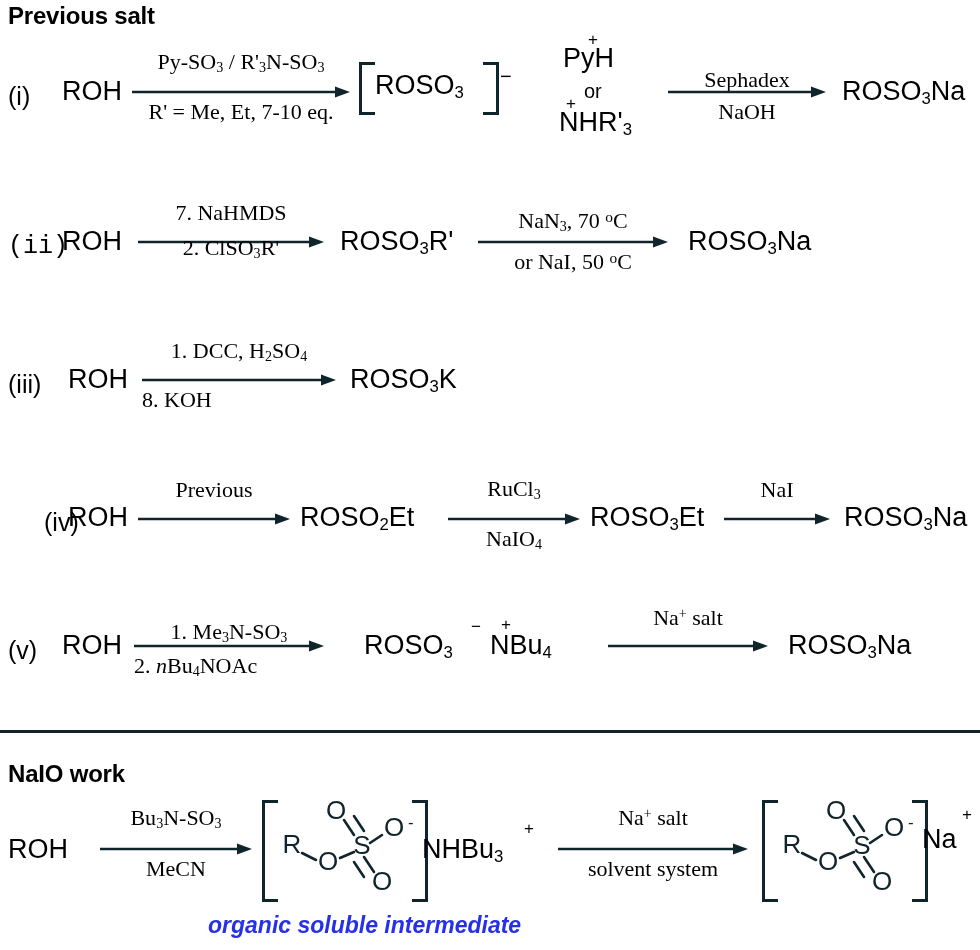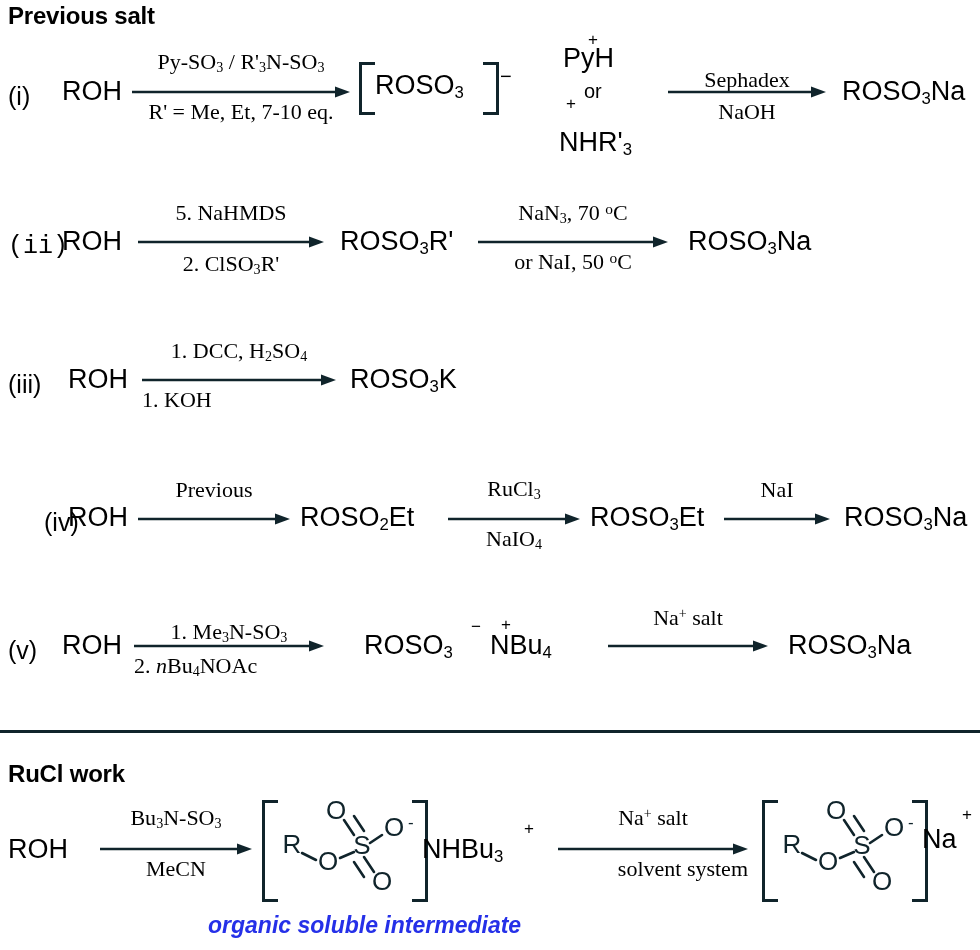--- a/index.html
+++ b/index.html
@@ -108,49 +108,49 @@
 
 <div class="bracket left" style="left:359px; top:62px; height:47px;"></div>
 <div class="bracket right" style="left:483px; top:62px; height:47px;"></div>
 <div class="abs species" style="left:375px; top:72px;">ROSO<sub>3</sub></div>
 <div class="abs charge" style="left:500px; top:66px;">−</div>
 
 <div class="abs charge charge-sm" style="left:588px; top:31px;">+</div>
 <div class="abs species" style="left:563px; top:45px;">PyH</div>
 <div class="abs ortext" style="left:584px; top:80px;">or</div>
 <div class="abs charge charge-sm" style="left:566px; top:95px;">+</div>
-<div class="abs species" style="left:559px; top:109px;margin-top:20px;">NHR'<sub>3</sub></div>
+<div class="abs species" style="left:559px; top:109px;">NHR'<sub>3</sub></div>
 
 <div class="abs cond" style="left:668px; top:68px; width:158px;">Sephadex</div>
 <div class="abs arrow" style="left:668px; top:85px;">
   <svg width="158" height="14" viewBox="0 0 158 14">
       <line x1="0" y1="7" x2="146" y2="7" stroke="#10242b" stroke-width="2.6"></line>
       <polygon points="158,7 143,1.5 143,12.5" fill="#10242b"></polygon>
     </svg>
 </div>
 <div class="abs cond" style="left:668px; top:100px; width:158px;">NaOH</div>
 
 <div class="abs species" style="left:842px; top:78px;">ROSO<sub>3</sub>Na</div>
 
 <div class="abs label-roman" style="left:8px; top:232px;font-family:Liberation Mono, monospace;">(ii)</div>
 
 <div class="abs species" style="left:62px; top:228px;">ROH</div>
 
-<div class="abs cond" style="left:138px; top:201px; width:186px;">5. NaHMDS</div>
+<div class="abs cond" style="left:138px; top:201px; width:186px;">7. NaHMDS</div>
 <div class="abs arrow" style="left:138px; top:235px;">
   <svg width="186" height="14" viewBox="0 0 186 14">
       <line x1="0" y1="7" x2="174" y2="7" stroke="#10242b" stroke-width="2.6"></line>
       <polygon points="186,7 171,1.5 171,12.5" fill="#10242b"></polygon>
     </svg>
 </div>
-<div class="abs cond" style="left:138px; top:252px; width:186px;">2. ClSO<sub>3</sub>R'</div>
+<div class="abs cond" style="left:138px; top:236px; width:186px;">2. ClSO<sub>3</sub>R'</div>
 
 <div class="abs species" style="left:340px; top:228px;">ROSO<sub>3</sub>R'</div>
 
-<div class="abs cond" style="left:478px; top:201px; width:190px;">NaN<sub>3</sub>, 70&nbsp;<span class="deg">o</span>C</div>
+<div class="abs cond" style="left:478px; top:209px; width:190px;">NaN<sub>3</sub>, 70&nbsp;<span class="deg">o</span>C</div>
 <div class="abs arrow" style="left:478px; top:235px;">
   <svg width="190" height="14" viewBox="0 0 190 14">
       <line x1="0" y1="7" x2="178" y2="7" stroke="#10242b" stroke-width="2.6"></line>
       <polygon points="190,7 175,1.5 175,12.5" fill="#10242b"></polygon>
     </svg>
 </div>
 <div class="abs cond" style="left:478px; top:250px; width:190px;">or NaI, 50&nbsp;<span class="deg">o</span>C</div>
 
 <div class="abs species" style="left:688px; top:228px;">ROSO<sub>3</sub>Na</div>
 
@@ -158,21 +158,21 @@
 
 <div class="abs species" style="left:68px; top:366px;">ROH</div>
 
 <div class="abs cond" style="left:142px; top:339px; width:194px;">1. DCC, H<sub>2</sub>SO<sub>4</sub></div>
 <div class="abs arrow" style="left:142px; top:373px;">
   <svg width="194" height="14" viewBox="0 0 194 14">
       <line x1="0" y1="7" x2="182" y2="7" stroke="#10242b" stroke-width="2.6"></line>
       <polygon points="194,7 179,1.5 179,12.5" fill="#10242b"></polygon>
     </svg>
 </div>
-<div class="abs cond" style="left:142px; top:388px; width:194px; text-align:left;">1. KOH</div>
+<div class="abs cond" style="left:142px; top:388px; width:194px; text-align:left;">8. KOH</div>
 
 <div class="abs species" style="left:350px; top:366px;">ROSO<sub>3</sub>K</div>
 
 <div class="abs label-roman" style="left:8px; top:508px;margin-left:36px;">(iv)</div>
 
 <div class="abs species" style="left:68px; top:504px;">ROH</div>
 
 <div class="abs cond" style="left:138px; top:478px; width:152px;">Previous</div>
 <div class="abs arrow" style="left:138px; top:512px;">
   <svg width="152" height="14" viewBox="0 0 152 14">
@@ -227,21 +227,21 @@
   <svg width="160" height="14" viewBox="0 0 160 14">
       <line x1="0" y1="7" x2="148" y2="7" stroke="#10242b" stroke-width="2.6"></line>
       <polygon points="160,7 145,1.5 145,12.5" fill="#10242b"></polygon>
     </svg>
 </div>
 
 <div class="abs species" style="left:788px; top:632px;">ROSO<sub>3</sub>Na</div>
 
 <div class="abs divider" style="left:0px; top:730px; width:980px;"></div>
 
-<div class="abs section-title" style="left:8px; top:760px;">RuCl work</div>
+<div class="abs section-title" style="left:8px; top:760px;">NaIO work</div>
 
 <div class="abs species" style="left:8px; top:836px;">ROH</div>
 
 <div class="abs cond" style="left:100px; top:806px; width:152px;">Bu<sub>3</sub>N-SO<sub>3</sub></div>
 <div class="abs arrow" style="left:100px; top:842px;">
   <svg width="152" height="14" viewBox="0 0 152 14">
       <line x1="0" y1="7" x2="140" y2="7" stroke="#10242b" stroke-width="2.6"></line>
       <polygon points="152,7 137,1.5 137,12.5" fill="#10242b"></polygon>
     </svg>
 </div>
@@ -281,21 +281,21 @@
 <div class="abs species" style="left:422px; top:836px;">NHBu<sub>3</sub></div>
 <div class="abs charge charge-sm" style="left:524px; top:820px;">+</div>
 
 <div class="abs cond" style="left:558px; top:806px; width:190px;">Na<sup>+</sup> salt</div>
 <div class="abs arrow" style="left:558px; top:842px;">
   <svg width="190" height="14" viewBox="0 0 190 14">
       <line x1="0" y1="7" x2="178" y2="7" stroke="#10242b" stroke-width="2.6"></line>
       <polygon points="190,7 175,1.5 175,12.5" fill="#10242b"></polygon>
     </svg>
 </div>
-<div class="abs cond" style="left:558px; top:857px; width:190px;text-align:right;">solvent system</div>
+<div class="abs cond" style="left:558px; top:857px; width:190px;">solvent system</div>
 
 <div class="bracket left" style="left:762px; top:800px; height:96px;"></div>
 <div class="bracket right" style="left:912px; top:800px; height:96px;"></div>
 
 <div class="struct" style="left:772px; top:800px;">
   <svg width="146" height="96" viewBox="0 0 146 96">
     <g stroke="#10242b" stroke-width="2.6" fill="none" stroke-linecap="round">
       <line x1="30" y1="53" x2="44" y2="60"></line>
       <line x1="68" y1="58" x2="82" y2="52"></line>
       <line x1="82" y1="35" x2="72" y2="20"></line>

